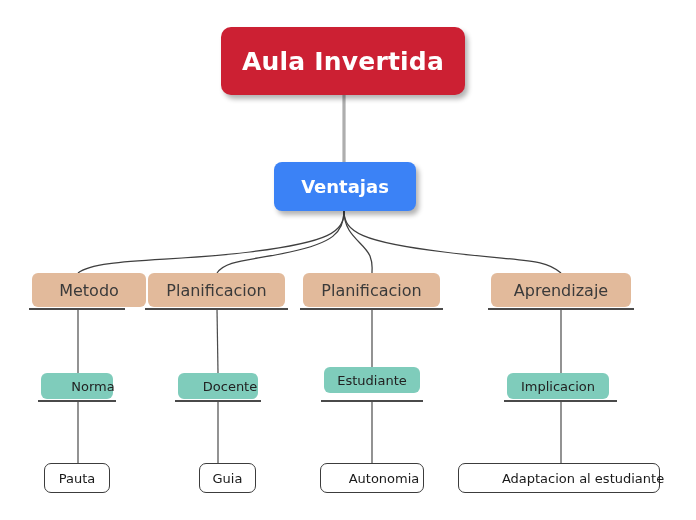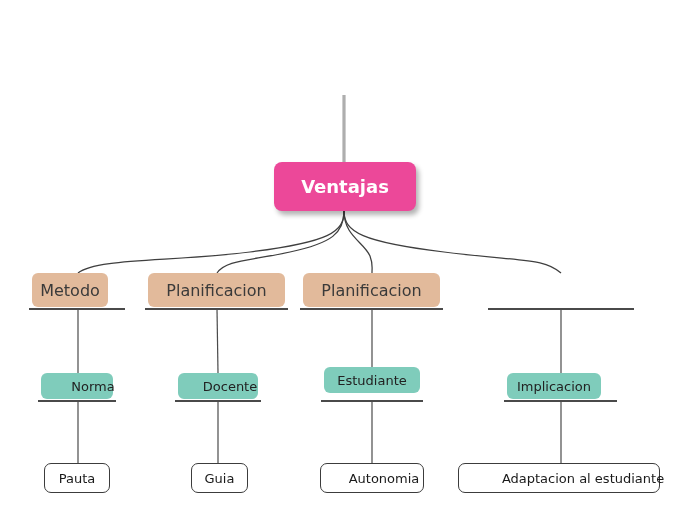--- a/index.html
+++ b/index.html
@@ -40,21 +40,21 @@
     color: #ffffff;
     font-size: 25px;
     font-weight: bold;
     letter-spacing: 0.2px;
     box-shadow: 3px 4px 5px rgba(0,0,0,0.30);
   }
 
   
   .node-branch {
     border-radius: 8px;
-    background: #ec4899;
+    background: #3b82f6;
     color: #ffffff;
     font-size: 18px;
     font-weight: bold;
     box-shadow: 3px 4px 5px rgba(0,0,0,0.30);
   }
 
   
   .node-tan {
     border-radius: 6px;
     background: #E2BA9B;
@@ -108,44 +108,46 @@
     <path d="M 217 309 L 218 373" stroke="#4A4A4A" stroke-width="1.2" fill="none"></path>
     <path d="M 372 309 L 372 373" stroke="#4A4A4A" stroke-width="1.2" fill="none"></path>
     <path d="M 561 309 L 561 373" stroke="#4A4A4A" stroke-width="1.2" fill="none"></path>
 
     <path d="M 78 401 L 78 463" stroke="#4A4A4A" stroke-width="1.2" fill="none"></path>
     <path d="M 218 401 L 218 463" stroke="#4A4A4A" stroke-width="1.2" fill="none"></path>
     <path d="M 372 401 L 372 463" stroke="#4A4A4A" stroke-width="1.2" fill="none"></path>
     <path d="M 561 401 L 561 463" stroke="#4A4A4A" stroke-width="1.2" fill="none"></path>
   </svg>
 
+  <div class="node node-root" style="left: 221px; top: 27px; width: 244px; height: 68px;">Aula Invertida</div>
 
   <div class="node node-branch" style="left: 274px; top: 162px; width: 142px; height: 49px;">Ventajas</div>
 
-  <div class="node node-tan" style="left: 32px; top: 273px; width: 76px; height: 34px;">Metodo</div>
+  <div class="node node-tan" style="left: 32px; top: 273px; width: 114px; height: 34px;">Metodo</div>
   <div class="underline" style="left: 29px; top: 308px; width: 96px;"></div>
 
   <div class="node node-tan" style="left: 148px; top: 273px; width: 137px; height: 34px;">Planificacion</div>
   <div class="underline" style="left: 145px; top: 308px; width: 143px;"></div>
 
   <div class="node node-tan" style="left: 303px; top: 273px; width: 137px; height: 34px;">Planificacion</div>
   <div class="underline" style="left: 300px; top: 308px; width: 143px;"></div>
 
+  <div class="node node-tan" style="left: 491px; top: 273px; width: 140px; height: 34px;">Aprendizaje</div>
   <div class="underline" style="left: 488px; top: 308px; width: 146px;"></div>
 
   <div class="node node-teal" style="left: 41px; top: 373px; width: 72px; height: 26px; padding-left: 32px;">Norma</div>
   <div class="underline" style="left: 38px; top: 400px; width: 78px;"></div>
 
   <div class="node node-teal" style="left: 178px; top: 373px; width: 80px; height: 26px; padding-left: 24px;">Docente</div>
   <div class="underline" style="left: 175px; top: 400px; width: 86px;"></div>
 
   <div class="node node-teal" style="left: 324px; top: 367px; width: 96px; height: 26px;">Estudiante</div>
   <div class="underline" style="left: 321px; top: 400px; width: 102px;"></div>
 
-  <div class="node node-teal" style="left: 507px; top: 373px; width: 94px; height: 26px;">Implicacion</div>
+  <div class="node node-teal" style="left: 507px; top: 373px; width: 102px; height: 26px;">Implicacion</div>
   <div class="underline" style="left: 504px; top: 400px; width: 113px;"></div>
 
   <div class="node node-outline" style="left: 44px; top: 463px; width: 66px; height: 30px;">Pauta</div>
-  <div class="node node-outline" style="left: 191px; top: 463px; width: 57px; height: 30px;">Guia</div>
+  <div class="node node-outline" style="left: 199px; top: 463px; width: 57px; height: 30px;">Guia</div>
   <div class="node node-outline" style="left: 320px; top: 463px; width: 104px; height: 30px; padding-left: 24px;">Autonomia</div>
   <div class="node node-outline" style="left: 458px; top: 463px; width: 202px; height: 30px; padding-left: 48px;">Adaptacion al estudiante</div>
 
 </div>
 
 </body></html>

